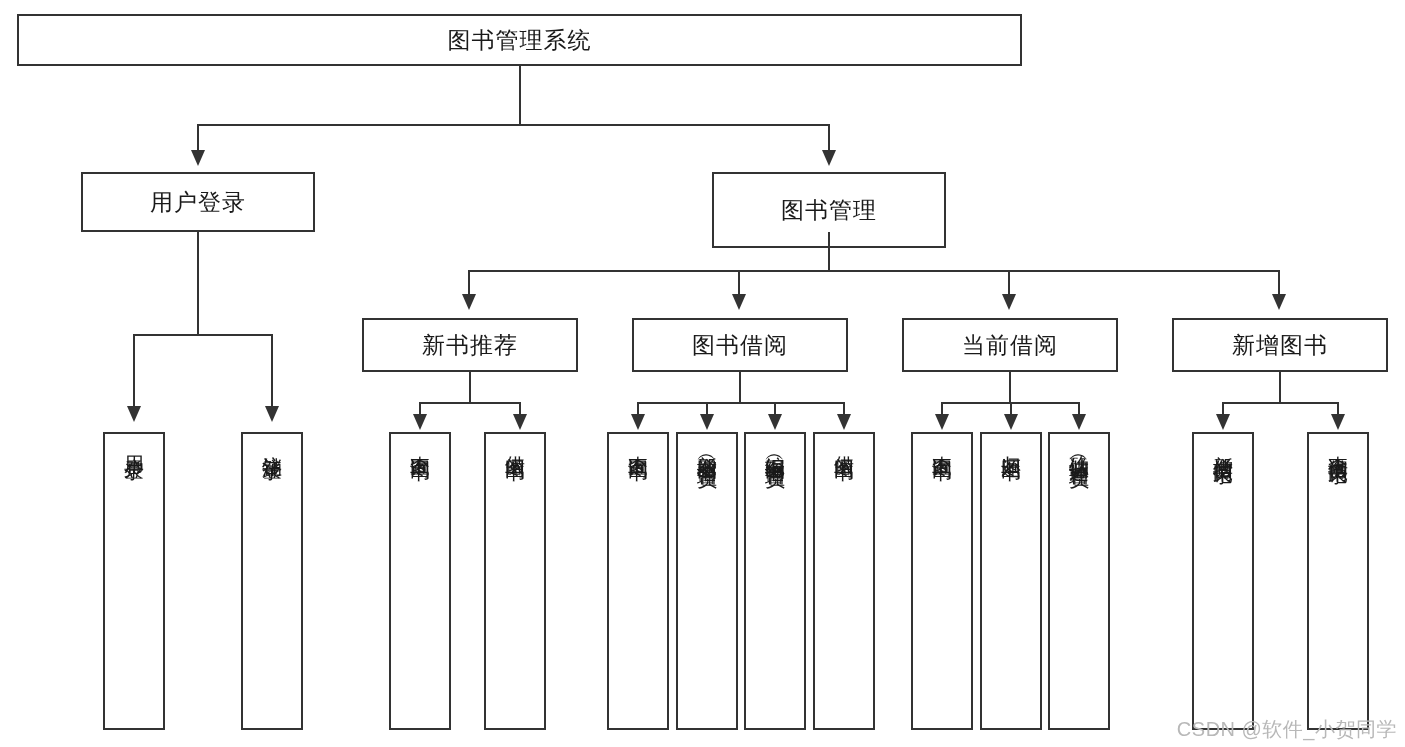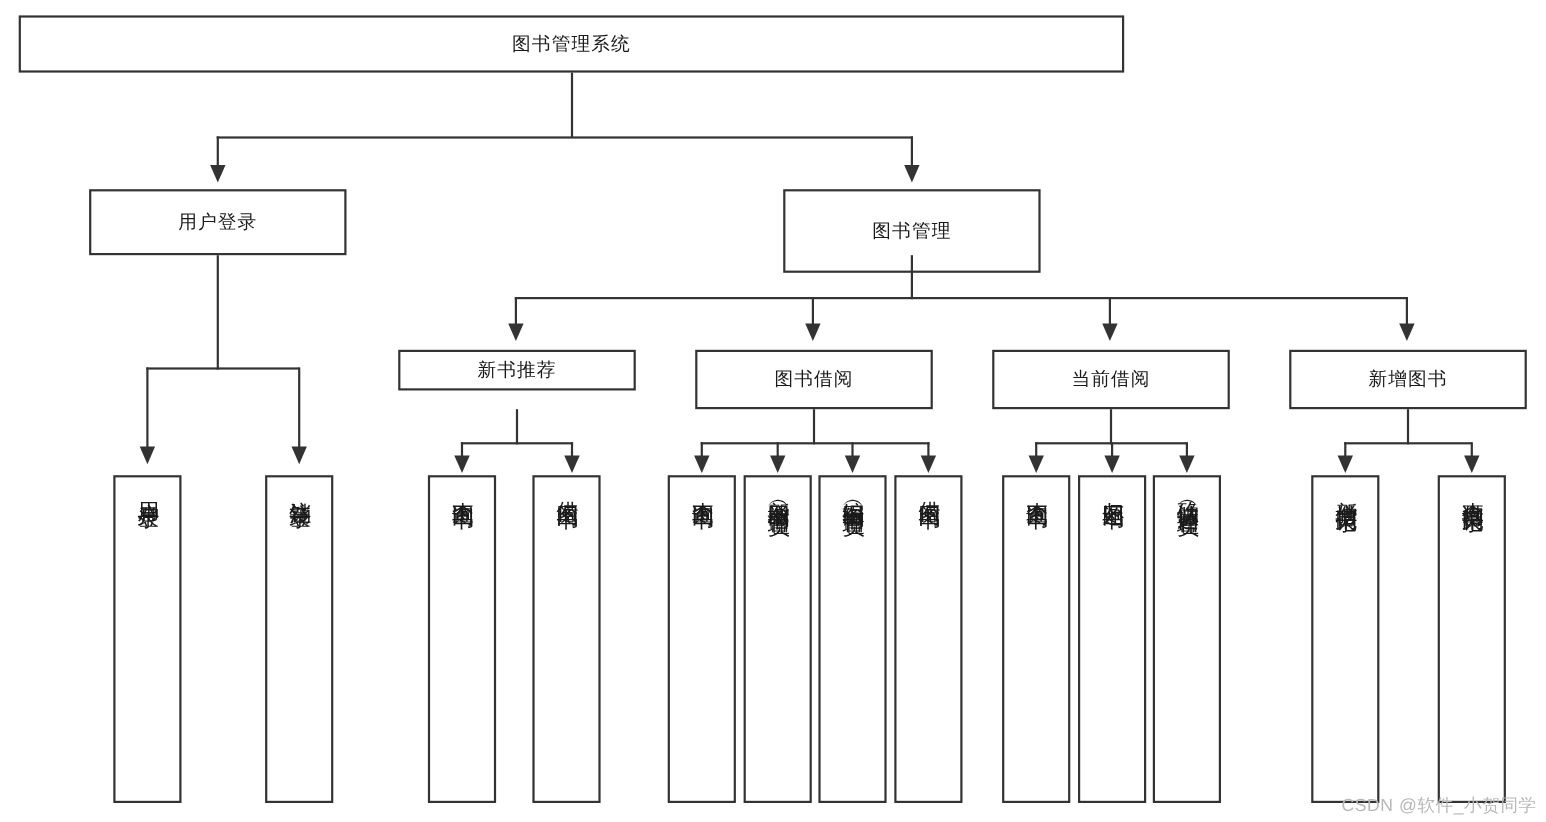--- a/index.html
+++ b/index.html
@@ -22,21 +22,21 @@
     position: absolute;
     box-sizing: border-box;
     border: 2px solid #333333;
     background: #ffffff;
     display: flex;
     align-items: center;
     justify-content: center;
     color: #1a1a1a;
   }
   .node .label {
-    font-size: 17px;
+    font-size: 23px;
     letter-spacing: 1px;
     line-height: 1.15;
     white-space: nowrap;
   }
   
   .node.vert {
     align-items: flex-start;
     justify-content: center;
     padding-top: 6px;
   }
@@ -61,21 +61,21 @@
     height: 0;
     border-left: 7px solid transparent;
     border-right: 7px solid transparent;
     border-top: 16px solid #333333;
   }
   
   #watermark {
     position: absolute;
     right: 8px;
     bottom: 4px;
-    font-size: 16px;
+    font-size: 20px;
     color: #b8b8b8;
     letter-spacing: 0.5px;
     white-space: nowrap;
     user-select: none;
   }
 </style>
 </head>
 <body>
 
 <div id="canvas">
@@ -110,21 +110,21 @@
   <div class="ln h" style="left:468px; top:270px; width:812px;"></div>
   <div class="ln v" style="left:468px; top:270px; height:26px;"></div>
   <div class="arrow" style="left:462px; top:294px;"></div>
   <div class="ln v" style="left:738px; top:270px; height:26px;"></div>
   <div class="arrow" style="left:732px; top:294px;"></div>
   <div class="ln v" style="left:1008px; top:270px; height:26px;"></div>
   <div class="arrow" style="left:1002px; top:294px;"></div>
   <div class="ln v" style="left:1278px; top:270px; height:26px;"></div>
   <div class="arrow" style="left:1272px; top:294px;"></div>
 
-  <div class="node" style="left:362px; top:318px; width:216px; height:37px;">
+  <div class="node" style="left:362px; top:318px; width:216px; height:54px;">
     <span class="label">新书推荐</span>
   </div>
   <div class="node" style="left:902px; top:318px; width:216px; height:54px;">
     <span class="label">当前借阅</span>
   </div>
   <div class="node" style="left:632px; top:318px; width:216px; height:54px;">
     <span class="label">图书借阅</span>
   </div>
   <div class="node" style="left:1172px; top:318px; width:216px; height:54px;">
     <span class="label">新增图书</span>

